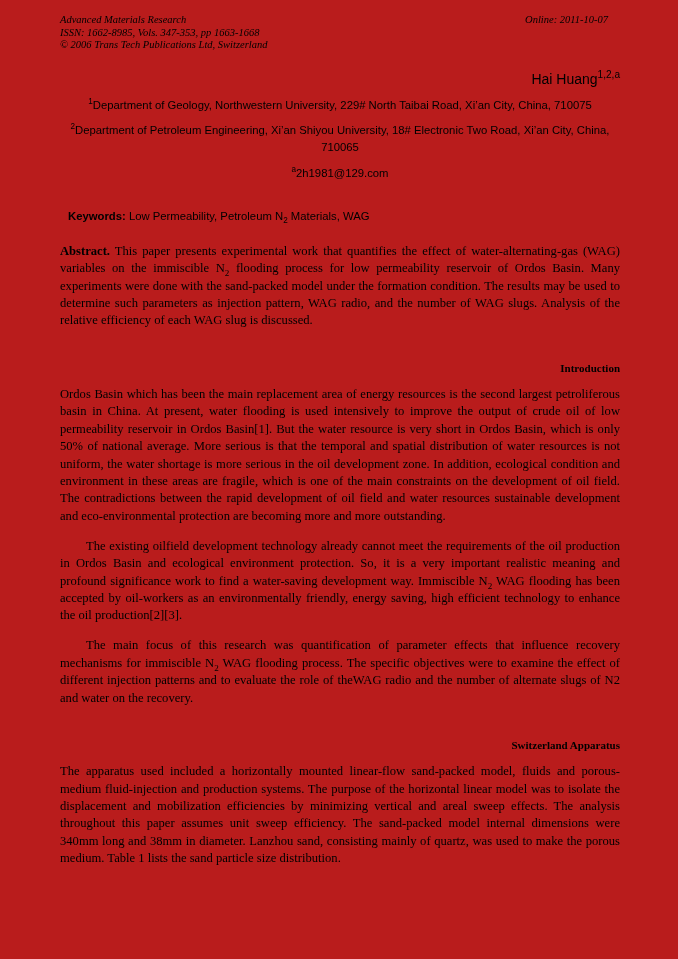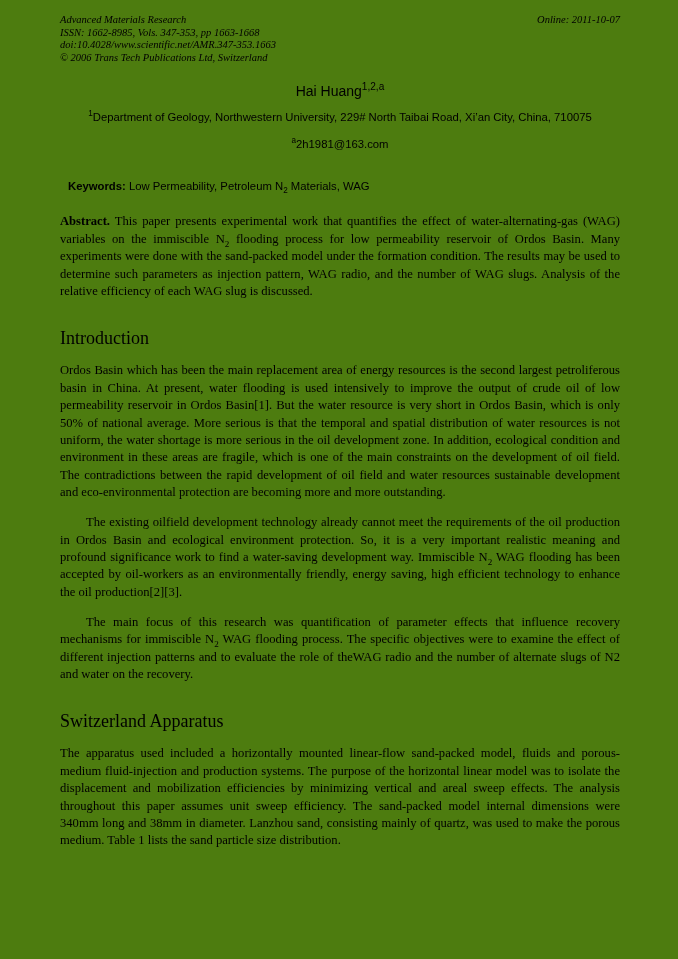--- a/index.html
+++ b/index.html
@@ -13,62 +13,62 @@
     height: 959px;
     overflow: hidden;
     font-family: "Liberation Serif", "DejaVu Serif", serif;
     color: #000000;
     -webkit-font-smoothing: antialiased;
   }
   .page {
     position: relative;
     width: 678px;
     height: 959px;
-    background: #4d7c0f;
+    background: #b91c1c;
     box-sizing: border-box;
     padding: 14px 58px 0 60px;
   }
 
   
   .journal-header {
     font-family: "Liberation Serif", "DejaVu Serif", serif;
     font-style: italic;
     font-size: 10.5px;
     line-height: 12.6px;
     color: #000;
     position: relative;
     margin-bottom: 0;
   }
   .journal-header .hdr-line {
     white-space: nowrap;
   }
   .journal-header .hdr-online {
     position: absolute;
-    right: 0;
+    right: 12px;
     top: 0;
     font-style: italic;
     font-size: 10.5px;
   }
 
   
   .title {
     font-family: "Liberation Sans", "DejaVu Sans", sans-serif;
     font-weight: bold;
     font-size: 15.2px;
     line-height: 21px;
     text-align: center;
     margin: 31px 6px 0 6px;
   }
 
   
   .author {
     font-family: "Liberation Sans", "DejaVu Sans", sans-serif;
     font-size: 14px;
     line-height: 18px;
-    text-align: center;
+    text-align: right;
     margin-top: 18px;
   }
   .affiliation {
     font-family: "Liberation Sans", "DejaVu Sans", sans-serif;
     font-size: 11.3px;
     line-height: 16.5px;
     text-align: center;
     margin-top: 9px;
     padding: 0 8px;
   }
@@ -110,57 +110,57 @@
     text-align: justify;
     margin-top: 19px;
     hyphens: none;
   }
   .abstract .abs-label {
     font-weight: bold;
   }
 
   
   .section-heading {
-    font-size: 18px;
-    font-weight: normal;
+    font-size: 11px;
+    font-weight: bold;
     line-height: 17px;
     margin-top: 22px;
-    text-align: left;
+    text-align: right;
   }
   .para {
     font-size: 12.6px;
     line-height: 17.4px;
     text-align: justify;
     margin-top: 9px;
   }
   .para.indented {
     text-indent: 26px;
   }
   .gap-lg { margin-top: 30px; }
 </style>
 </head>
 <body>
 
 <div class="page">
 
   <div class="journal-header">
     <div class="hdr-line">Advanced Materials Research</div>
     <div class="hdr-line">ISSN: 1662-8985, Vols. 347-353, pp 1663-1668</div>
-    <div class="hdr-line">doi:10.4028/www.scientific.net/AMR.347-353.1663</div>
     <div class="hdr-line">© 2006 Trans Tech Publications Ltd, Switzerland</div>
     <div class="hdr-online">Online: 2011-10-07</div>
   </div>
 
 
   <div class="author"><span>Hai Huang</span><sup>1,2,a</sup></div>
 
   <div class="affiliation"><sup>1</sup><span>Department of Geology, Northwestern University, 229# North Taibai Road, Xi’an City, China, 710075</span></div>
 
+  <div class="affiliation"><sup>2</sup><span>Department of Petroleum Engineering, Xi’an Shiyou University, 18# Electronic Two Road, Xi’an City, China, 710065</span></div>
 
-  <div class="email"><sup>a</sup><span>2h1981@163.com</span></div>
+  <div class="email"><sup>a</sup><span>2h1981@129.com</span></div>
 
   <div class="keywords"><span class="kw-label">Keywords:</span><span> Low Permeability, Petroleum N</span><sub>2</sub><span> Materials, WAG</span></div>
 
   <div class="abstract"><span class="abs-label">Abstract.</span><span> This paper presents experimental work that quantifies the effect of water-alternating-gas (WAG) variables on the immiscible N</span><sub>2</sub><span> flooding process for low permeability reservoir of Ordos Basin. Many experiments were done with the sand-packed model under the formation condition. The results may be used to determine such parameters as injection pattern, WAG radio, and the number of WAG slugs. Analysis of the relative efficiency of each WAG slug is discussed.</span></div>
 
   <h2 class="section-heading gap-lg">Introduction</h2>
 
   <p class="para"><span>Ordos Basin which has been the main replacement area of energy resources is the second largest petroliferous basin in China. At present, water flooding is used intensively to improve the output of crude oil of low permeability reservoir in Ordos Basin[1]. But the water resource is very short in Ordos Basin, which is only 50% of national average. More serious is that the temporal and spatial distribution of water resources is not uniform, the water shortage is more serious in the oil development zone. In addition, ecological condition and environment in these areas are fragile, which is one of the main constraints on the development of oil field. The contradictions between the rapid development of oil field and water resources sustainable development and eco-environmental protection are becoming more and more outstanding.</span></p>
 
   <p class="para indented"><span>The existing oilfield development technology already cannot meet the requirements of the oil production in Ordos Basin and ecological environment protection. So, it is a very important realistic meaning and profound significance work to find a water-saving development way. Immiscible N</span><sub>2</sub><span> WAG flooding has been accepted by oil-workers as an environmentally friendly, energy saving, high efficient technology to enhance the oil production[2][3].</span></p>

